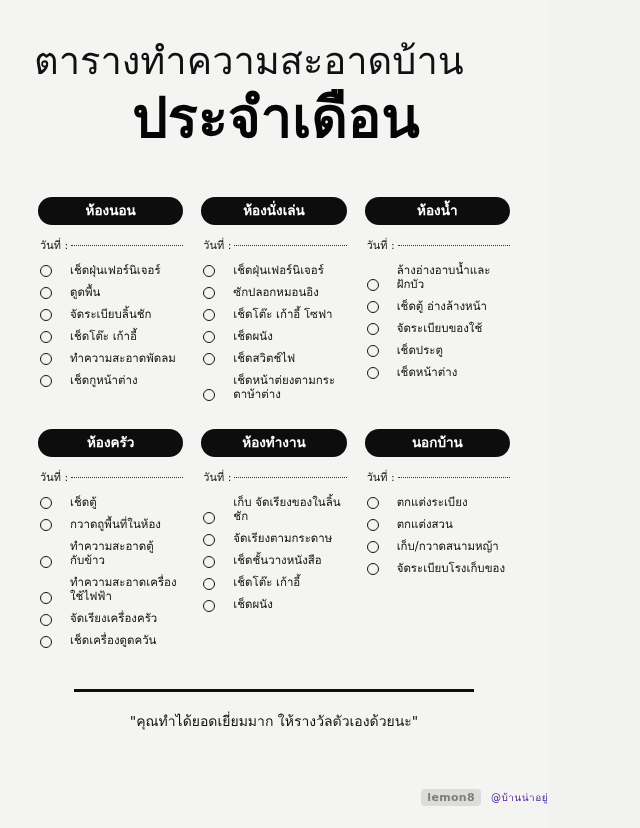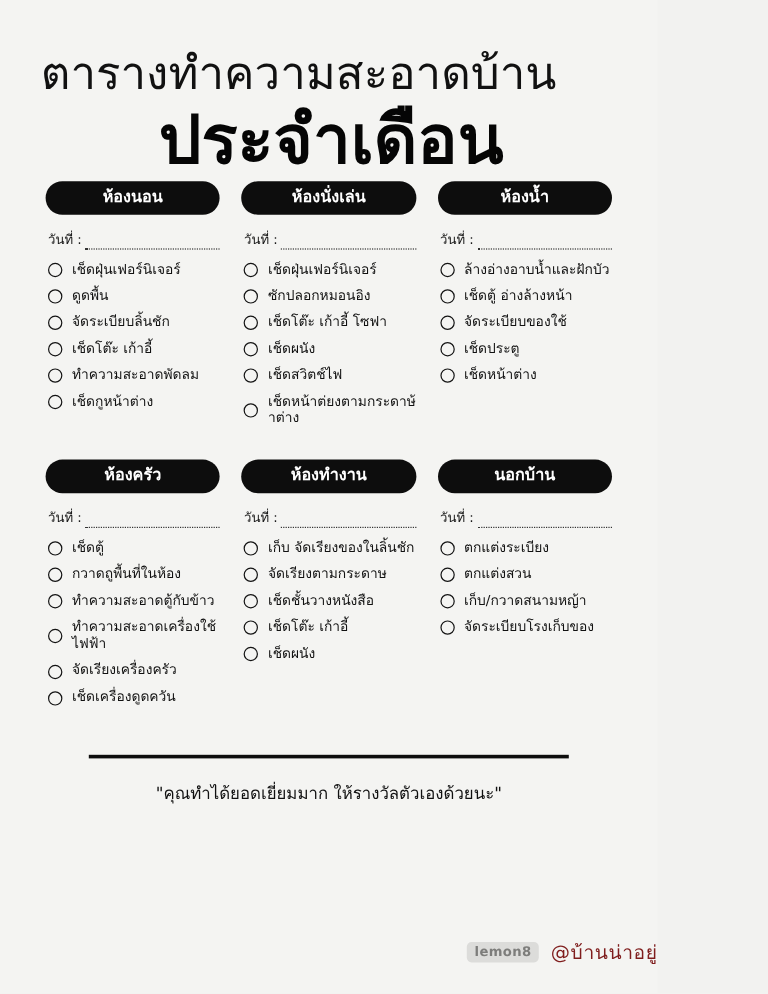--- a/index.html
+++ b/index.html
@@ -35,20 +35,21 @@
   }
   .title-sub {
     text-align: center;
     font-size: 56px;
     font-weight: 700;
     color: #050505;
     line-height: 1.2;
     letter-spacing: 0px;
   }
   .grid {
+    margin-top: 46px;
     display: grid;
     grid-template-columns: repeat(3, 1fr);
     column-gap: 18px;
     row-gap: 20px;
     padding: 0 8px;
   }
   .card {
     display: flex;
     flex-direction: column;
   }
@@ -57,21 +58,21 @@
     color: #ffffff;
     border-radius: 999px;
     text-align: center;
     font-size: 13.5px;
     font-weight: 700;
     padding: 6px 4px 7px 4px;
     line-height: 1.1;
   }
   .date-row {
     display: flex;
-    align-items: flex-end;
+    align-items: flex-start;
     margin-top: 11px;
     font-size: 11px;
     color: #1a1a1a;
     padding-left: 2px;
   }
   .date-label {
     white-space: nowrap;
   }
   .date-dots {
     flex: 1;
@@ -79,23 +80,24 @@
     border-bottom: 1px dotted #333;
     height: 9px;
   }
   .tasks {
     list-style: none;
     margin: 9px 0 0 0;
     padding: 0;
   }
   .task {
     display: flex;
-    align-items: center;
+    align-items: flex-end;
     margin-bottom: 7.5px;
     padding-left: 2px;
+    gap: 10px;
   }
   .checkbox {
     flex: 0 0 auto;
     width: 10px;
     height: 10px;
     border: 1.4px solid #131313;
     border-radius: 50%;
     margin-top: 2.5px;
     margin-right: 8px;
     background: transparent;
@@ -131,22 +133,22 @@
   .brand-badge {
     background: #dcdcda;
     color: #7d7d7b;
     border-radius: 4px;
     font-size: 11px;
     font-weight: 700;
     padding: 2px 6px;
     letter-spacing: 0.3px;
   }
   .brand-user {
-    color: #7f1d1d;
-    font-size: 16px;
+    color: #4c1d95;
+    font-size: 10px;
     letter-spacing: 0.5px;
   }
 </style>
 </head>
 <body>
 
 <div class="page">
 
   <div class="title-block">
     <div class="title-main">ตารางทำความสะอาดบ้าน</div>

